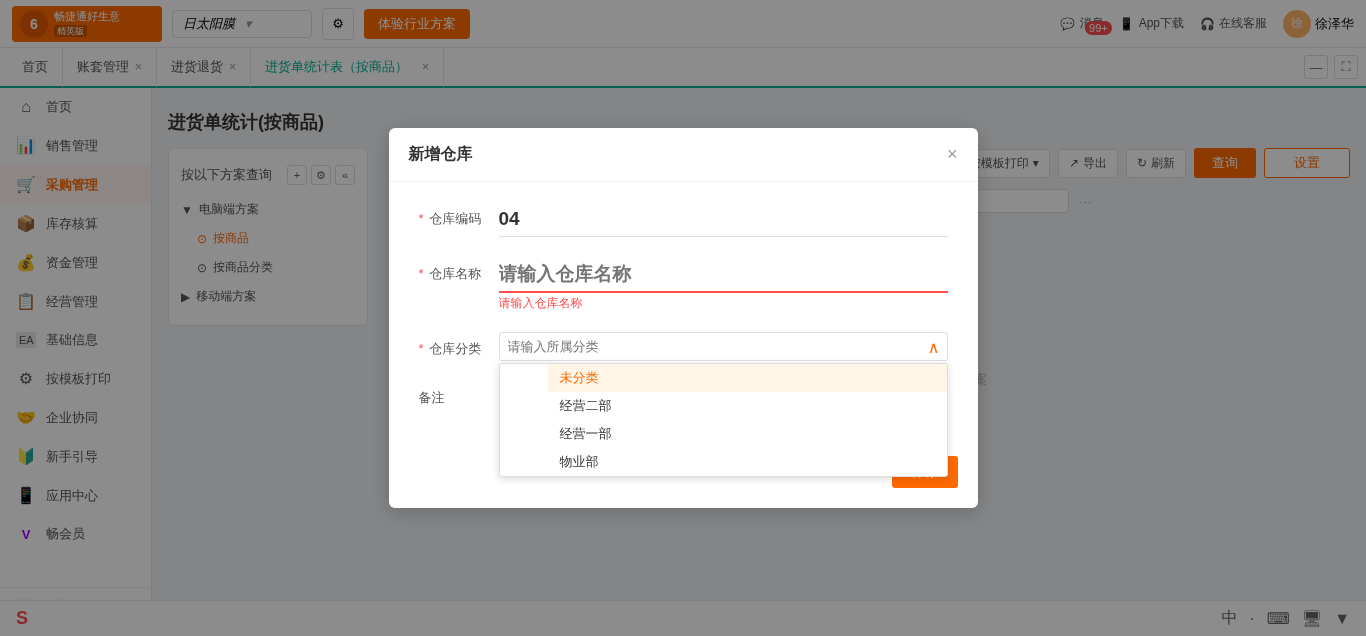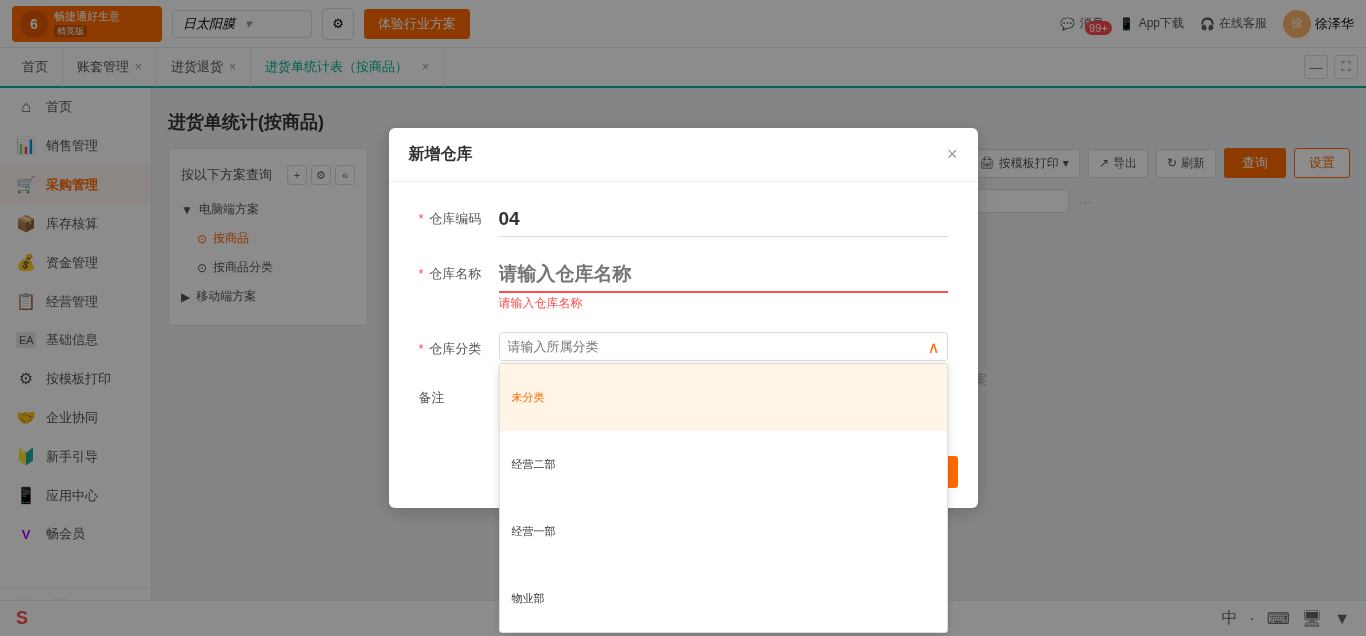--- a/index.html
+++ b/index.html
@@ -111,21 +111,21 @@
     .scheme-tree { padding: 4px 0; }
     .scheme-node { padding: 6px 12px; cursor: pointer; display: flex; align-items: center; gap: 6px; color: #555; font-size: 12px; }
     .scheme-node.active { color: #ff6a00; }
     .scheme-node-icon { font-size: 12px; color: #ff6a00; }
     .scheme-indent { padding-left: 28px; }
 
     
     .toolbar { display: flex; align-items: center; justify-content: flex-end; margin-bottom: 10px; gap: 8px; }
     .toolbar-btn { display: flex; align-items: center; gap: 4px; padding: 5px 10px; border: 1px solid #ddd; border-radius: 3px; cursor: pointer; background: #fff; color: #555; font-size: 12px; }
     .query-btn { background: #ff6a00; color: #fff; border: none; border-radius: 3px; padding: 6px 18px; cursor: pointer; font-size: 13px; }
-    .settings-btn { background: #fff; color: #ff6a00; border: 1px solid #ff6a00; border-radius: 3px; padding: 5px 14px; cursor: pointer; font-size: 13px; }
+    .settings-btn { background: #fff; color: #ff6a00; border: 1px solid #ff6a00; border-radius: 3px; padding: 5px 29px; cursor: pointer; font-size: 13px; }
 
     
     .filter-row { display: flex; align-items: center; gap: 10px; margin-bottom: 10px; flex-wrap: wrap; }
     .filter-label { color: #555; font-size: 14px; white-space: nowrap; }
     .filter-input { border: 1px solid #ddd; border-radius: 3px; padding: 4px 8px; font-size: 12px; color: #555; min-width: 120px; }
     .filter-select { border: 1px solid #ddd; border-radius: 3px; padding: 4px 8px; font-size: 12px; color: #555; min-width: 120px; }
 
     
     .status-area { display: flex; flex-direction: column; align-items: center; justify-content: center; height: 200px; color: #aaa; }
     .status-text { font-size: 13px; margin-top: 8px; }
@@ -168,21 +168,21 @@
       color: #ff6a00; cursor: pointer; font-size: 16px;
     }
 
     
     .dropdown-list {
       position: absolute; left: 0; top: 100%; width: 100%;
       background: #fff; border: 1px solid #ddd; border-radius: 3px;
       box-shadow: 0 2px 8px rgba(0,0,0,0.15); z-index: 200; margin-top: 2px;
     }
     .dropdown-item {
-      padding: 26px 12px; cursor: pointer; font-size: 11px; color: #333;
+      padding: 5px 12px; cursor: pointer; font-size: 13px; color: #333; margin-left: 48px;
     }
     .dropdown-item.selected { background: #fff5e6; color: #ff6a00; }
 
     .modal-footer { display: flex; justify-content: flex-end; padding: 10px 20px 20px; gap: 10px; }
     .btn-save { padding: 7px 20px; border: none; border-radius: 3px; cursor: pointer; background: #ff6a00; color: #fff; font-size: 13px; }
 
     
     .bottom-bar {
       position: fixed; bottom: 0; left: 0; right: 0; height: 36px;
       background: #fff; border-top: 1px solid #e8e8e8;

